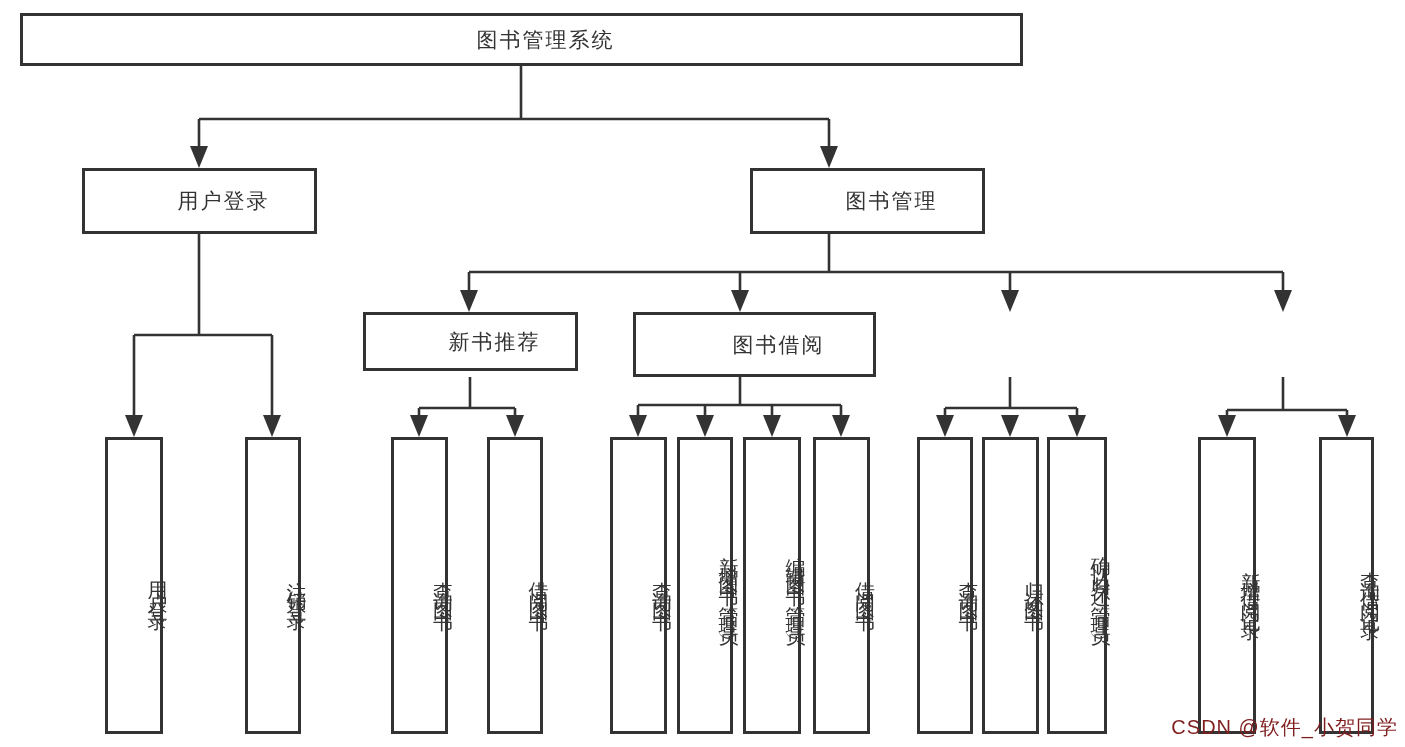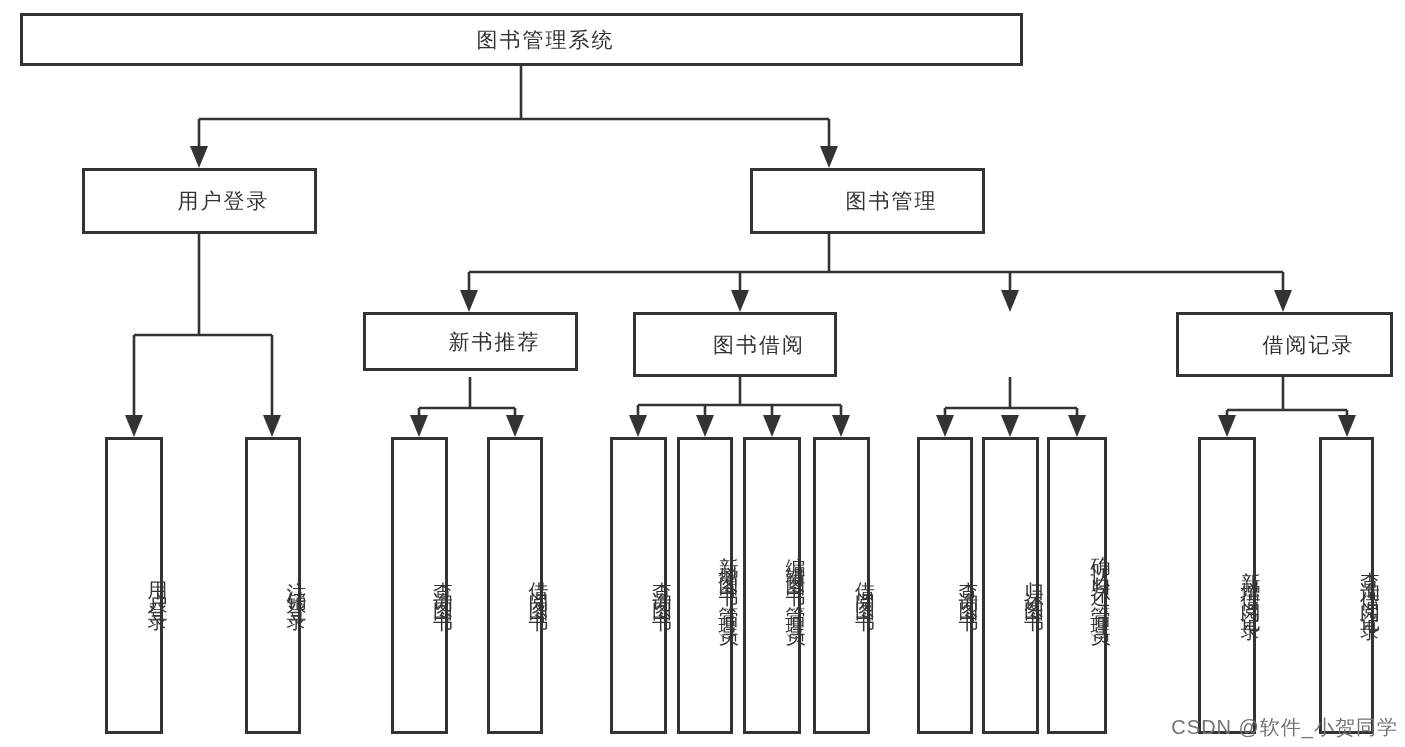--- a/index.html
+++ b/index.html
@@ -27,21 +27,21 @@
   .h-node { font-size:21px; letter-spacing:2px; }
   .v-node {
     writing-mode:vertical-rl;
     text-orientation:upright;
     font-size:20px;
     letter-spacing:10px;
     line-height:1;
   }
   .watermark {
     position:absolute; right:7px; bottom:6px;
-    font-size:20px; color:#737373; letter-spacing:1px;
+    font-size:20px; color:#7f1d1d; letter-spacing:1px;
     z-index:5; white-space:nowrap;
   }
 </style>
 </head>
 <body>
 
 <div class="canvas">
 
   <svg class="connectors" viewBox="0 0 1405 747" aria-hidden="true">
 
@@ -92,22 +92,21 @@
       <polygon points="1338,415 1356,415 1347,437"></polygon>
     </g>
   </svg>
 
   <div class="node h-node" style="left:20px; top:13px; width:1003px; height:53px;">图书管理系统</div>
 
   <div class="node h-node" style="left:82px; top:168px; width:235px; height:66px;">用户登录</div>
   <div class="node h-node" style="left:712px; top:168px; width:235px; height:66px;margin-left:38px;">图书管理</div>
 
   <div class="node h-node" style="left:363px; top:312px; width:215px; height:59px;">新书推荐</div>
-  <div class="node h-node" style="left:633px; top:312px; width:204px; height:65px;">图书借阅</div>
-  <div class="node h-node" style="left:1176px; top:312px; width:217px; height:65px;">借阅记录</div>
+  <div class="node h-node" style="left:633px; top:312px; width:243px; height:65px;">图书借阅</div>
 
   <div class="node v-node" style="left:105px; top:437px; width:58px; height:297px;">用户登录</div>
   <div class="node v-node" style="left:245px; top:437px; width:56px; height:297px;">注销登录</div>
 
   <div class="node v-node" style="left:391px; top:437px; width:57px; height:297px;">查询图书</div>
   <div class="node v-node" style="left:487px; top:437px; width:56px; height:297px;">借阅图书</div>
 
   <div class="node v-node" style="left:610px; top:437px; width:57px; height:297px;">查询图书</div>
   <div class="node v-node" style="left:677px; top:437px; width:56px; height:297px;">新增图书（管理员）</div>
   <div class="node v-node" style="left:743px; top:437px; width:58px; height:297px;">编辑图书（管理员）</div>

